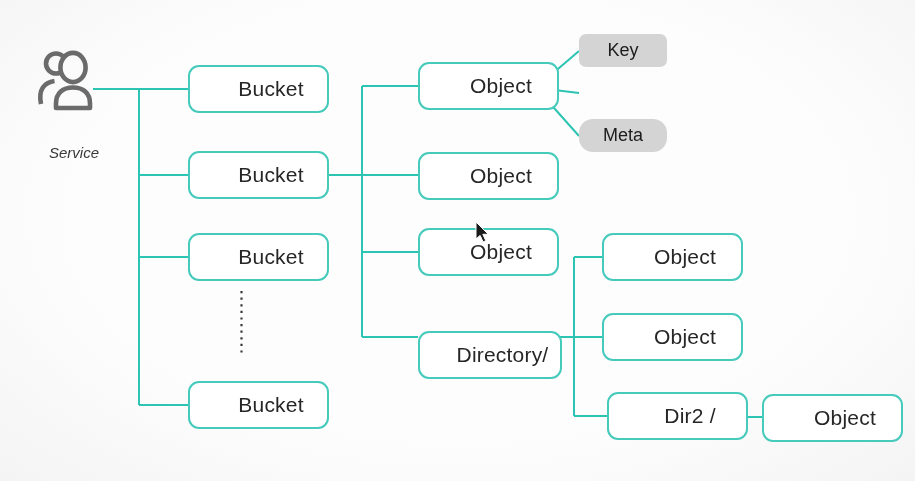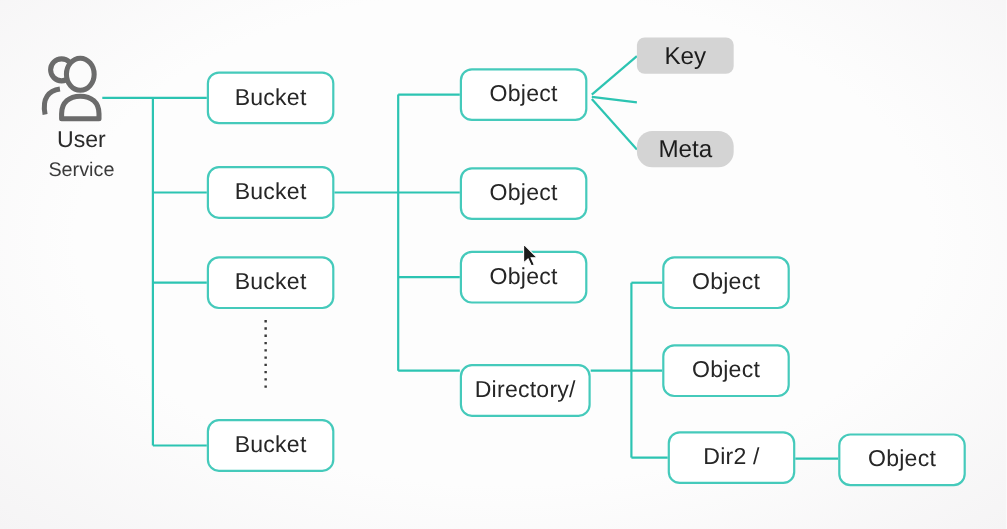--- a/index.html
+++ b/index.html
@@ -32,32 +32,33 @@
     background: #ffffff;
     border: 2px solid #45cabb;
     border-radius: 11px;
     display: flex;
     align-items: center;
     justify-content: center;
     font-size: 21px;
     color: #262626;
     z-index: 2;
     letter-spacing: 0.2px;
+    padding-left: 25px;
   }
   .meta-node {
     position: absolute;
     width: 88px;
     height: 33px;
     background: #d4d4d4;
     border: none;
     border-radius: 7px;
     display: flex;
     align-items: center;
     justify-content: center;
-    font-size: 22px;
+    font-size: 18px;
     color: #1c1c1c;
     z-index: 2;
   }
   .label {
     pointer-events: none;
   }
   #user-group {
     position: absolute;
     left: 10px;
     top: 46px;
@@ -78,21 +79,22 @@
     text-align: center;
     font-size: 21px;
     color: #2a2a2a;
   }
   #user-role {
     position: absolute;
     left: 0px;
     top: 98px;
     width: 128px;
     text-align: center;
-    font-size: 18px;
+    font-size: 15px;
+    font-style: italic;
     color: #3a3a3a;
   }
   #mouse-cursor {
     position: absolute;
     left: 475px;
     top: 221px;
     z-index: 5;
   }
 </style>
 </head>
@@ -137,21 +139,20 @@
     <svg id="user-icon" width="66" height="62" viewBox="0 0 66 62" xmlns="http://www.w3.org/2000/svg">
       <g stroke="#6b6b6b" stroke-width="4.6" fill="none">
         <circle cx="23" cy="13.5" r="10"></circle>
         <path d="M8,54 C5,39 11.5,32.5 21.5,31"></path>
       </g>
       <g stroke="#6b6b6b" stroke-width="4.6" fill="#fbfbfb" stroke-linejoin="round">
         <ellipse cx="40" cy="17.5" rx="12.6" ry="14.6"></ellipse>
         <path d="M23,58 L23,53.5 C23,43 30,37.5 40,37.5 C50,37.5 57,43 57,53.5 L57,58 Z"></path>
       </g>
     </svg>
-    <div id="user-name" class="label">User</div>
     <div id="user-role" class="label">Service</div>
   </div>
 
   <div class="node" style="left:188px;top:65px;">
       <span class="label">Bucket</span>
     </div>
   <div class="node" style="left:188px;top:151px;">
       <span class="label">Bucket</span>
     </div>
   <div class="node" style="left:188px;top:233px;">

